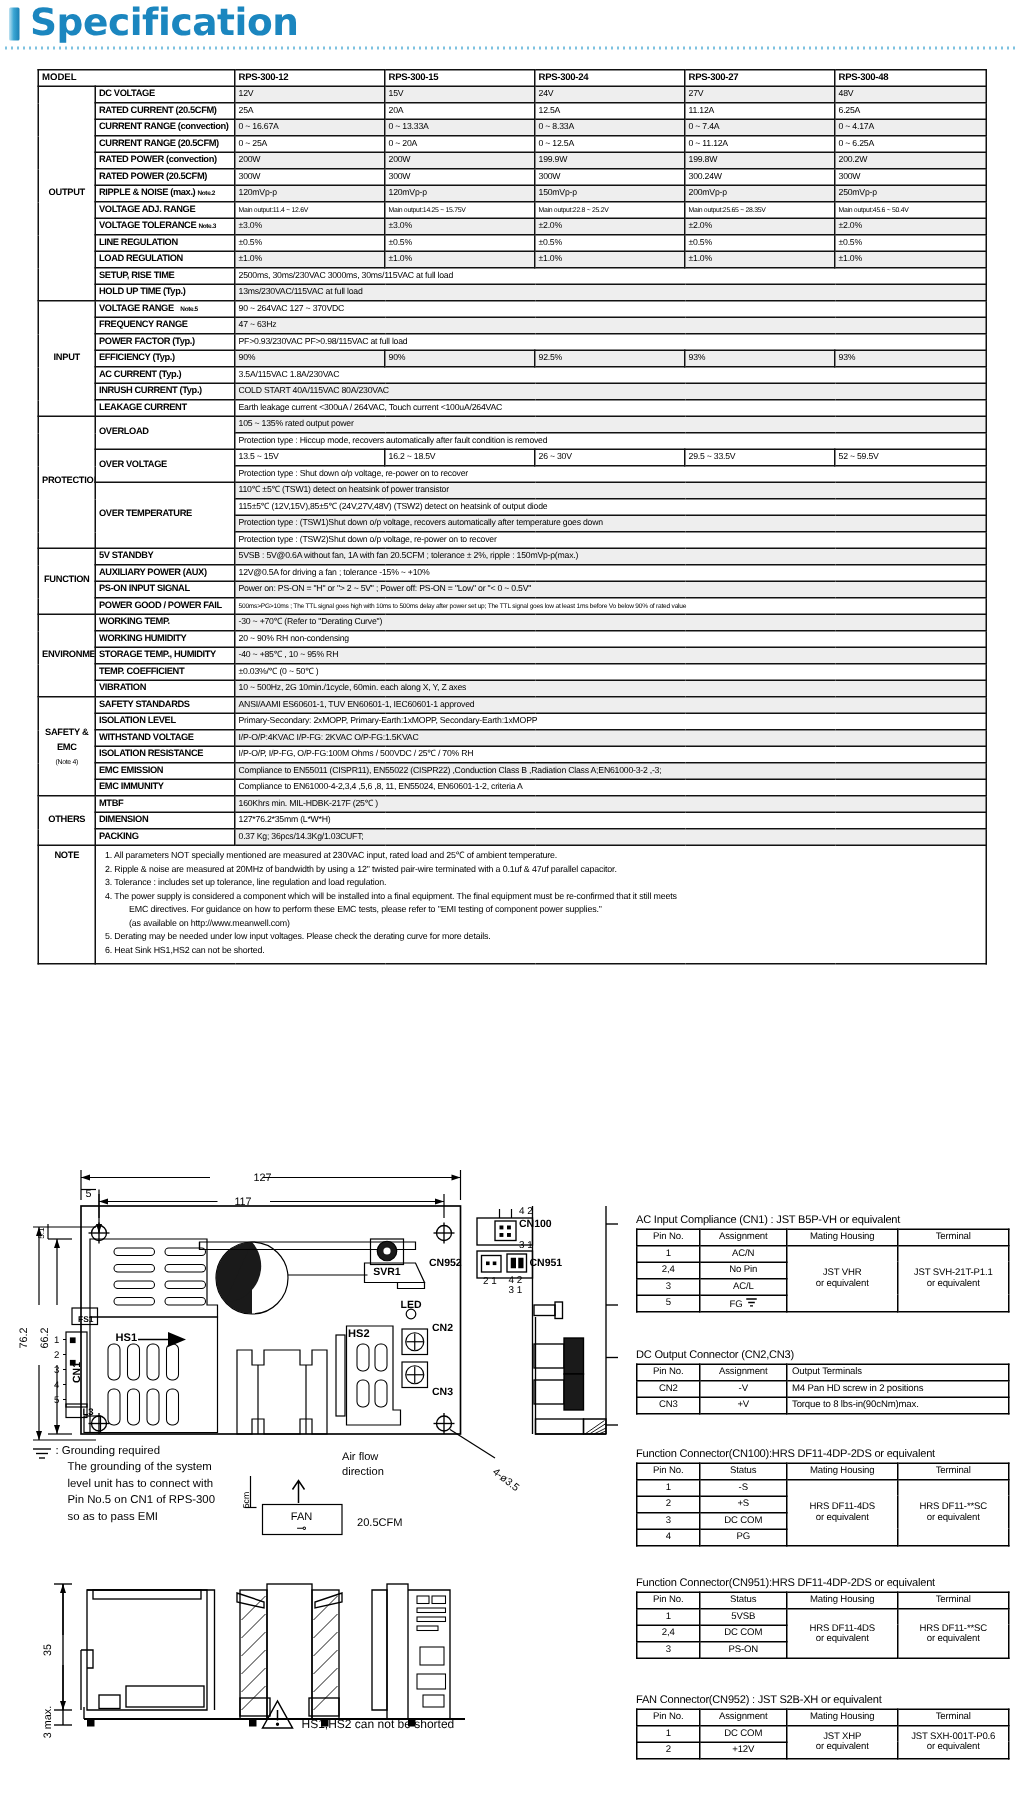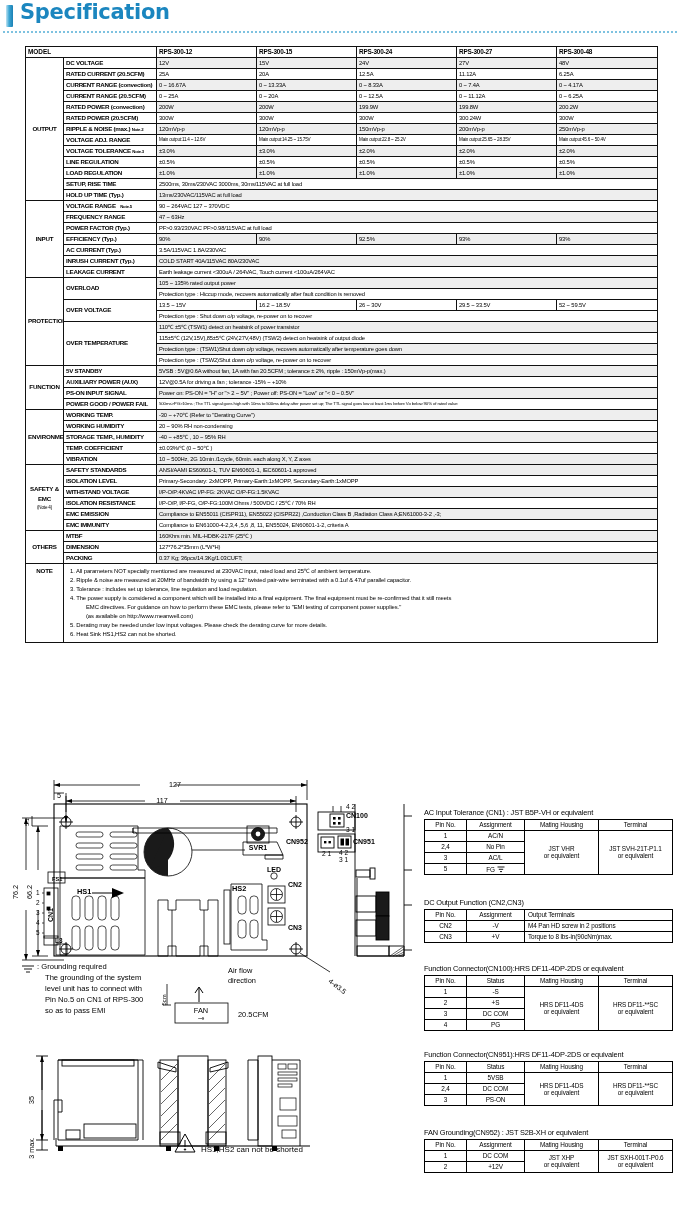--- a/index.html
+++ b/index.html
@@ -14,21 +14,21 @@
 
   
   .hdr { position: absolute; left: 0; top: 0; width: 680px; height: 40px; }
   .hdr-bar {
     position: absolute; left: 6px; top: 5px; width: 7px; height: 22px;
     background: linear-gradient(to right, #bfe3f2 0%, #3ba6d4 45%, #1b80b4 100%);
     border-radius: 1px;
   }
   .hdr-title {
     position: absolute; left: 20px; top: 0px;
-    font-size: 21px; font-weight: bold; letter-spacing: -0.3px;
+    font-size: 25px; font-weight: bold; letter-spacing: -0.3px;
     color: #1b86bf;
     font-family: "DejaVu Sans", sans-serif;
   }
   .hdr-dots {
     position: absolute; left: 2px; top: 31px; width: 676px; height: 2px;
     background-image: radial-gradient(circle, #7ec2e0 0.8px, transparent 1px);
     background-size: 4px 2px;
   }
 
   
@@ -716,21 +716,21 @@
 
         <text x="34" y="340" text-anchor="middle" font-size="7.2" transform="rotate(-90 34 340)">35</text>
         <text x="34" y="388" text-anchor="middle" font-size="7.2" transform="rotate(-90 34 388)">3 max.</text>
 
         <text x="201" y="392" font-size="8">HS1,HS2 can not be shorted</text>
       </g>
     </svg>
   </div>
 
   <div class="conn" style="top:808px">
-    <div class="conn-title">AC Input Tolerance (CN1) : JST B5P-VH or equivalent</div>
+    <div class="conn-title">AC Input Compliance (CN1) : JST B5P-VH or equivalent</div>
     <table class="ct">
       <colgroup>
           <col style="width:42px">
           <col style="width:58px">
           <col style="width:74px">
           <col style="width:74px">
         </colgroup>
       <tbody>
         <tr>
           <td>Pin No.</td>
@@ -770,21 +770,21 @@
                   </g>
                 </svg>
             </span>
           </td>
         </tr>
       </tbody>
     </table>
   </div>
 
   <div class="conn" style="top:898px">
-    <div class="conn-title">DC Output Function (CN2,CN3)</div>
+    <div class="conn-title">DC Output Connector (CN2,CN3)</div>
     <table class="ct">
       <colgroup>
           <col style="width:42px">
           <col style="width:58px">
           <col style="width:148px">
         </colgroup>
       <tbody>
         <tr>
           <td>Pin No.</td>
           <td>Assignment</td>
@@ -882,21 +882,21 @@
         </tr>
         <tr>
           <td>3</td>
           <td>PS-ON</td>
         </tr>
       </tbody>
     </table>
   </div>
 
   <div class="conn" style="top:1128px">
-    <div class="conn-title">FAN Grounding(CN952) :  JST S2B-XH or equivalent</div>
+    <div class="conn-title">FAN Connector(CN952) :  JST S2B-XH or equivalent</div>
     <table class="ct">
       <colgroup>
           <col style="width:42px">
           <col style="width:58px">
           <col style="width:74px">
           <col style="width:74px">
         </colgroup>
       <tbody>
         <tr>
           <td>Pin No.</td>

